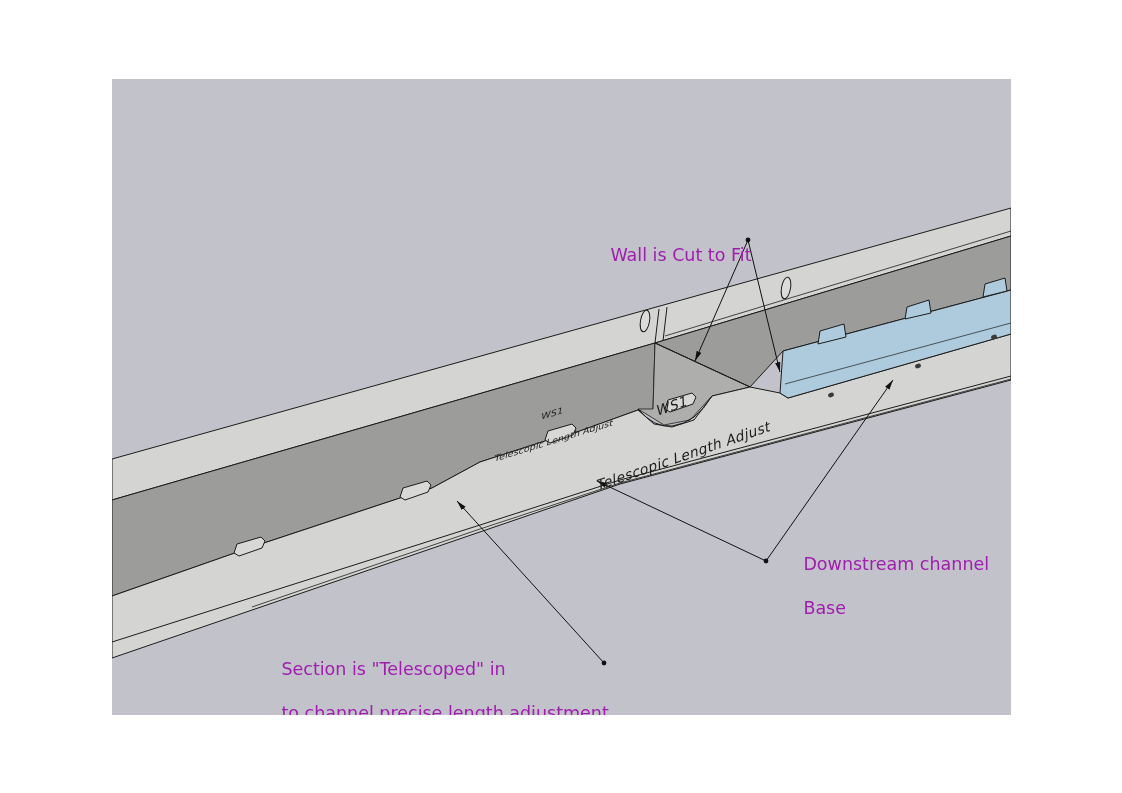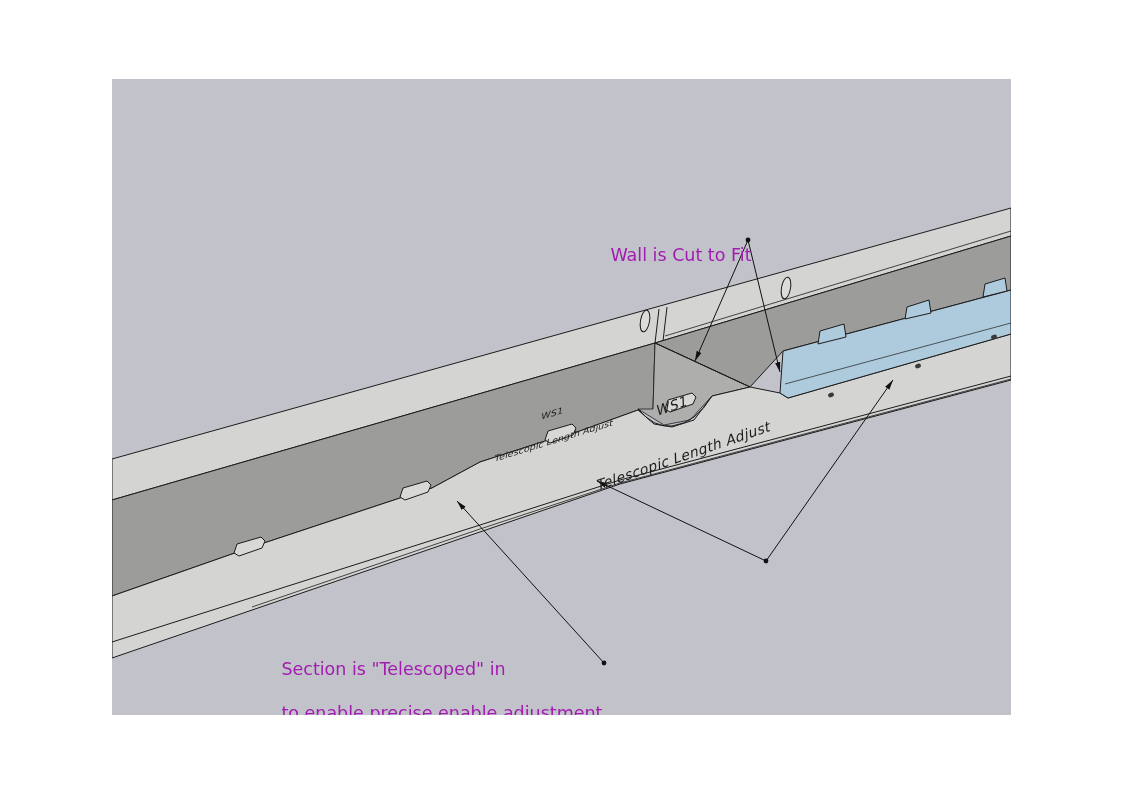--- a/index.html
+++ b/index.html
@@ -96,19 +96,23 @@
       <span class="l2">Telescopic Length Adjust</span>
     </div>
     <div class="model-label" id="label-downstream">
       <span class="l1">WS1</span>
       <span class="l2">Telescopic Length Adjust</span>
     </div>
 
     <div class="ann" id="ann-wall-cut">
       <span>Wall is Cut to Fit</span>
     </div>
+    <div class="ann" id="ann-downstream">
+      <span>Downstream channel</span><br>
+      <span>Base</span>
+    </div>
     <div class="ann" id="ann-telescoped">
       <span>Section is "Telescoped" in</span><br>
-      <span>to enable precise enable adjustment</span>
+      <span>to channel precise length adjustment</span>
     </div>
 
   </div>
 </div>
 
 </body></html>

